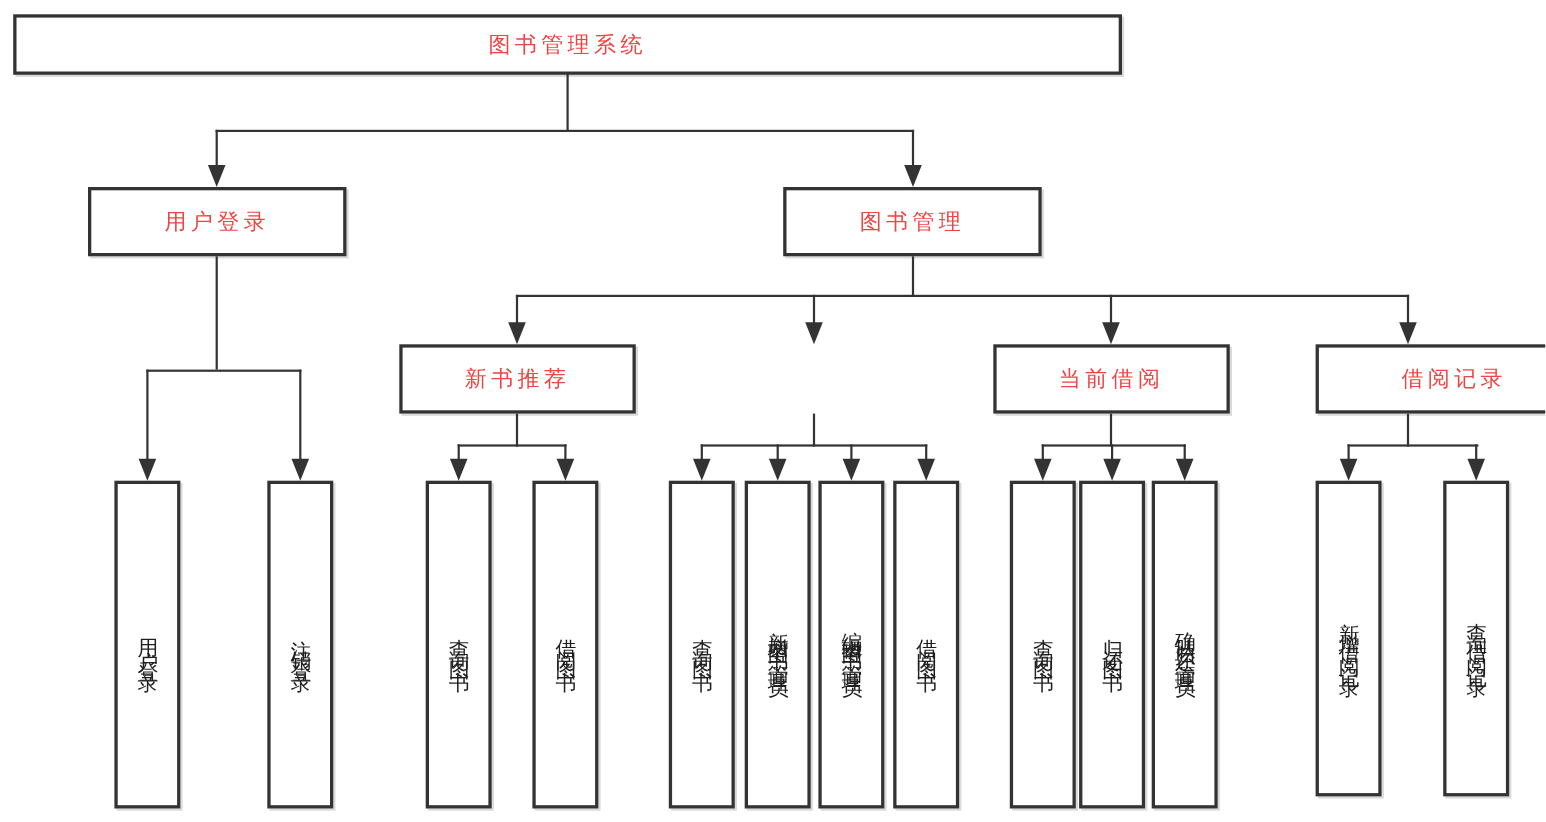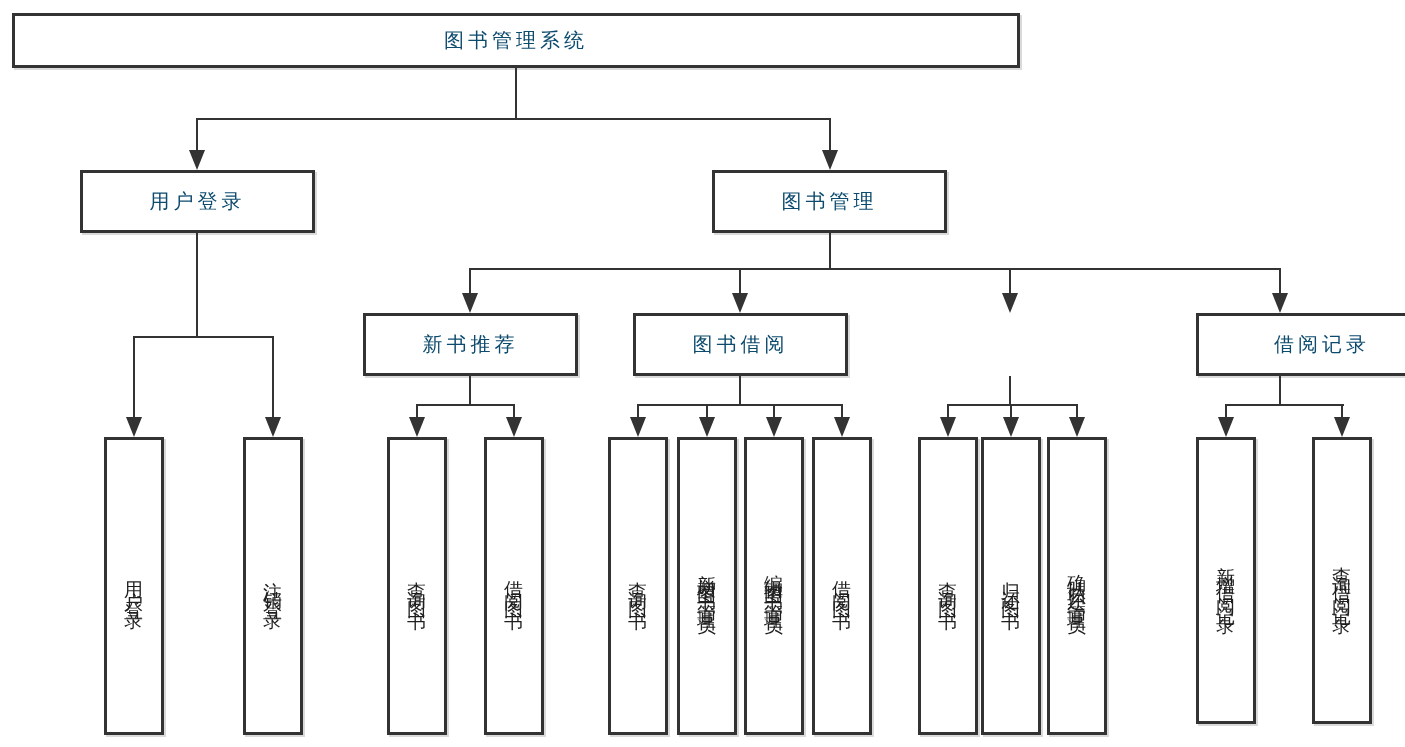--- a/index.html
+++ b/index.html
@@ -15,21 +15,21 @@
     box-sizing:border-box;
     border:3px solid #333333;
     background:#ffffff;
     display:flex;
     align-items:center;
     justify-content:center;
     box-shadow:2px 2px 0 rgba(150,150,150,0.35);
   }
   .hlabel{
     font-size:20px;
-    color:#0c4a6e;
+    color:#ef4444;
     letter-spacing:4px;
     white-space:nowrap;
   }
   .vlabel{
     writing-mode:vertical-lr;
     text-orientation:mixed;
     font-size:19px;
     color:#1f1f1f;
     letter-spacing:10px;
     line-height:1;
@@ -68,22 +68,22 @@
   <div class="box" style="left:80px;top:170px;width:235px;height:63px">
     <span class="hlabel">用户登录</span>
   </div>
   <div class="box" style="left:363px;top:313px;width:215px;height:63px">
     <span class="hlabel">新书推荐</span>
   </div>
 
   <div class="box" style="left:712px;top:170px;width:235px;height:63px">
     <span class="hlabel">图书管理</span>
   </div>
-  <div class="box" style="left:633px;top:313px;width:215px;height:63px">
-    <span class="hlabel">图书借阅</span>
+  <div class="box" style="left:903px;top:313px;width:215px;height:63px">
+    <span class="hlabel">当前借阅</span>
   </div>
   <div class="box" style="left:1196px;top:313px;width:252px;height:63px">
     <span class="hlabel">借阅记录</span>
   </div>
 
   <div class="box" style="left:104px;top:437px;width:60px;height:298px">
     <span class="vlabel">用户登录</span>
   </div>
   <div class="box" style="left:243px;top:437px;width:60px;height:298px">
     <span class="vlabel">注销登录</span>

